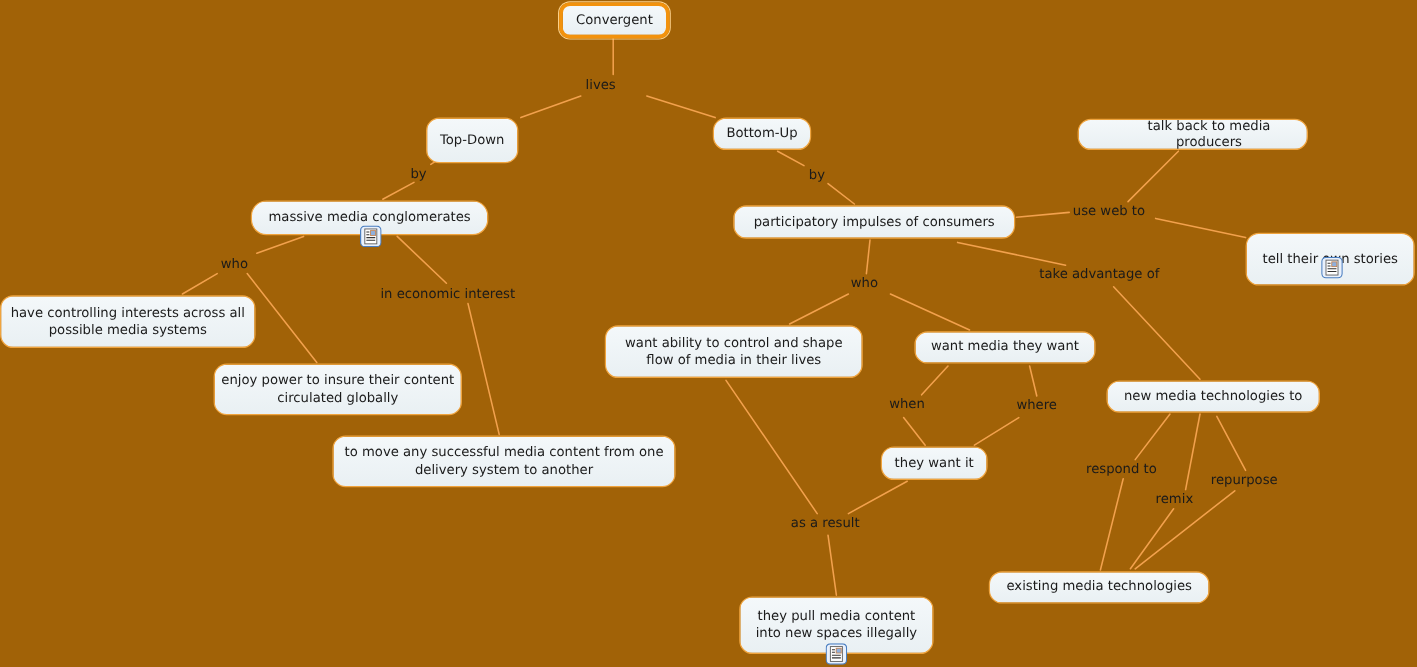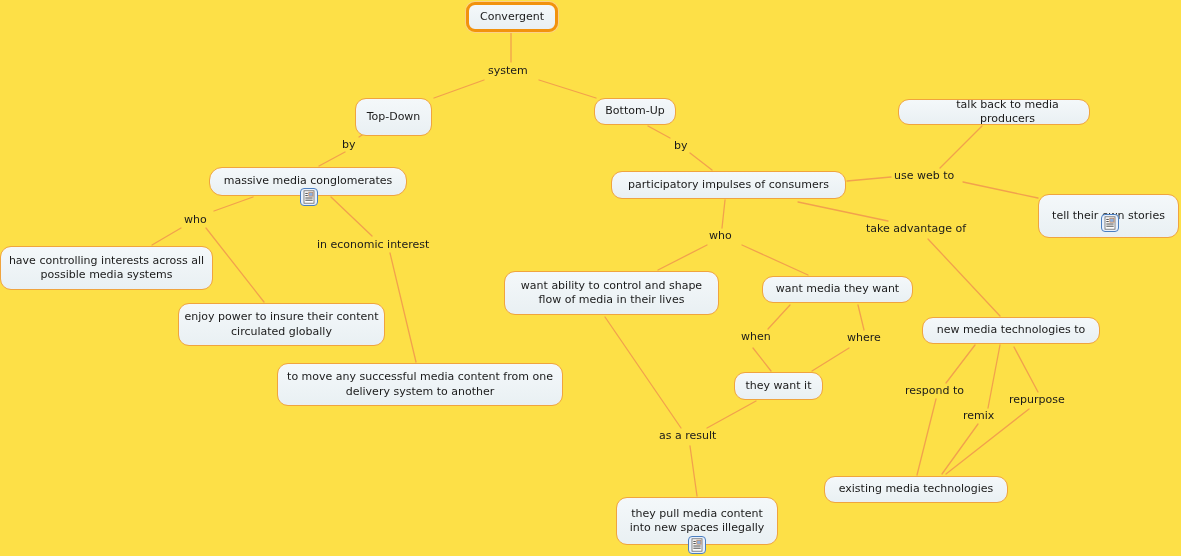--- a/index.html
+++ b/index.html
@@ -3,21 +3,21 @@
 <meta charset="utf-8">
 <style>
   html, body {
     margin: 0; padding: 0;
     background: #ffffff;
     font-family: "DejaVu Sans", "Liberation Sans", sans-serif;
   }
   .canvas {
     position: relative;
     width: 1181px; height: 556px;
-    background: #fde047;
+    background: #a16207;
     overflow: hidden;
   }
   .edges {
     position: absolute; left: 0; top: 0;
     width: 1181px; height: 556px;
     pointer-events: none;
   }
   .edges line {
     stroke: #F2A14D;
     stroke-width: 1.3;
@@ -138,21 +138,21 @@
   <div class="node" style="left:922px;top:317px;width:178px;height:27px;">
     <span>new media technologies to</span>
   </div>
   <div class="node" style="left:824px;top:476px;width:184px;height:27px;">
     <span>existing media technologies</span>
   </div>
   <div class="node" style="left:616px;top:497px;width:162px;height:48px;">
     <span>they pull media content into new spaces illegally</span>
   </div>
 
-  <div class="edge-label" style="left:488px;top:64px;">system</div>
+  <div class="edge-label" style="left:488px;top:64px;">lives</div>
   <div class="edge-label" style="left:342px;top:138px;">by</div>
   <div class="edge-label" style="left:184px;top:213px;">who</div>
   <div class="edge-label" style="left:317px;top:238px;">in economic interest</div>
   <div class="edge-label" style="left:674px;top:139px;">by</div>
   <div class="edge-label" style="left:894px;top:169px;">use web to</div>
   <div class="edge-label" style="left:866px;top:222px;">take advantage of</div>
   <div class="edge-label" style="left:709px;top:229px;">who</div>
   <div class="edge-label" style="left:741px;top:330px;">when</div>
   <div class="edge-label" style="left:847px;top:331px;">where</div>
   <div class="edge-label" style="left:905px;top:384px;">respond to</div>

